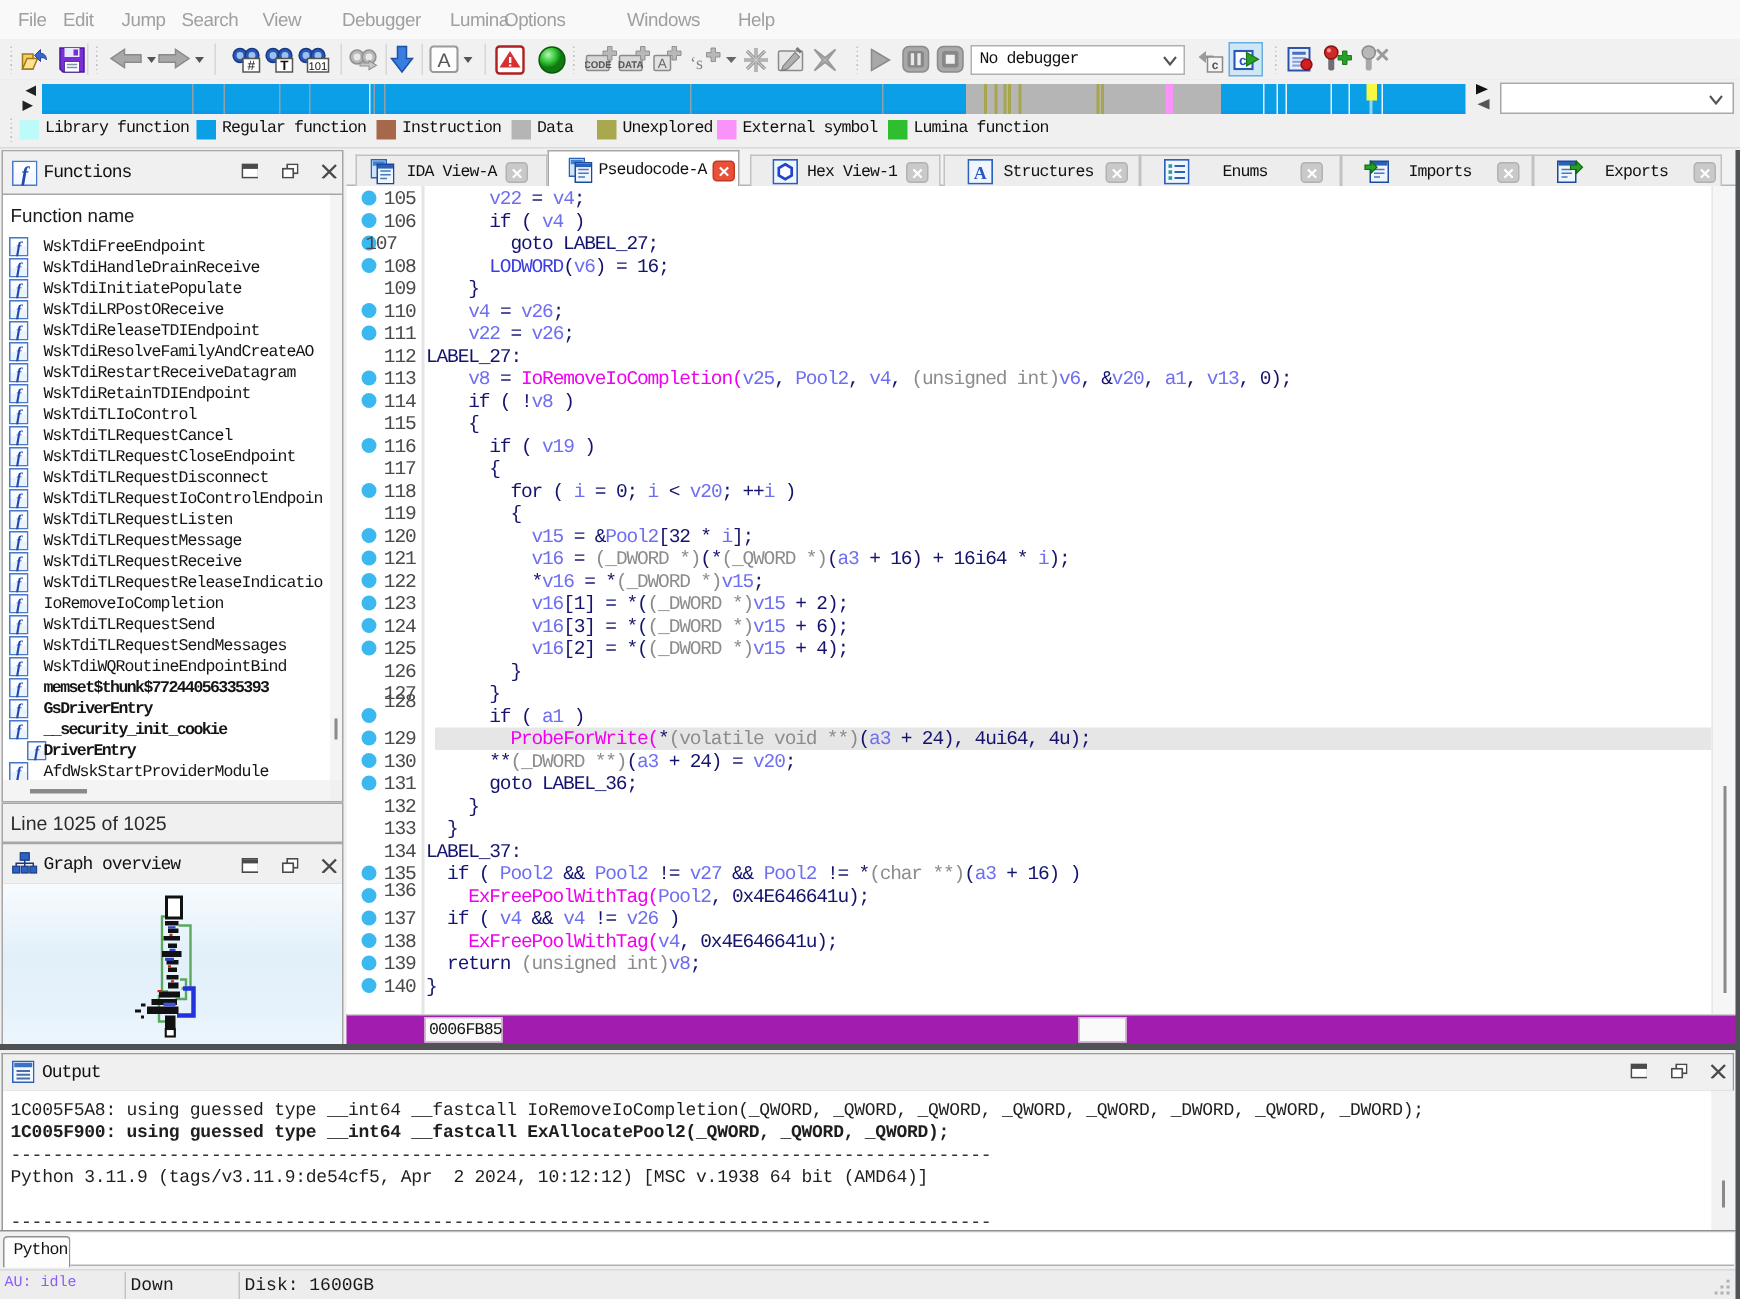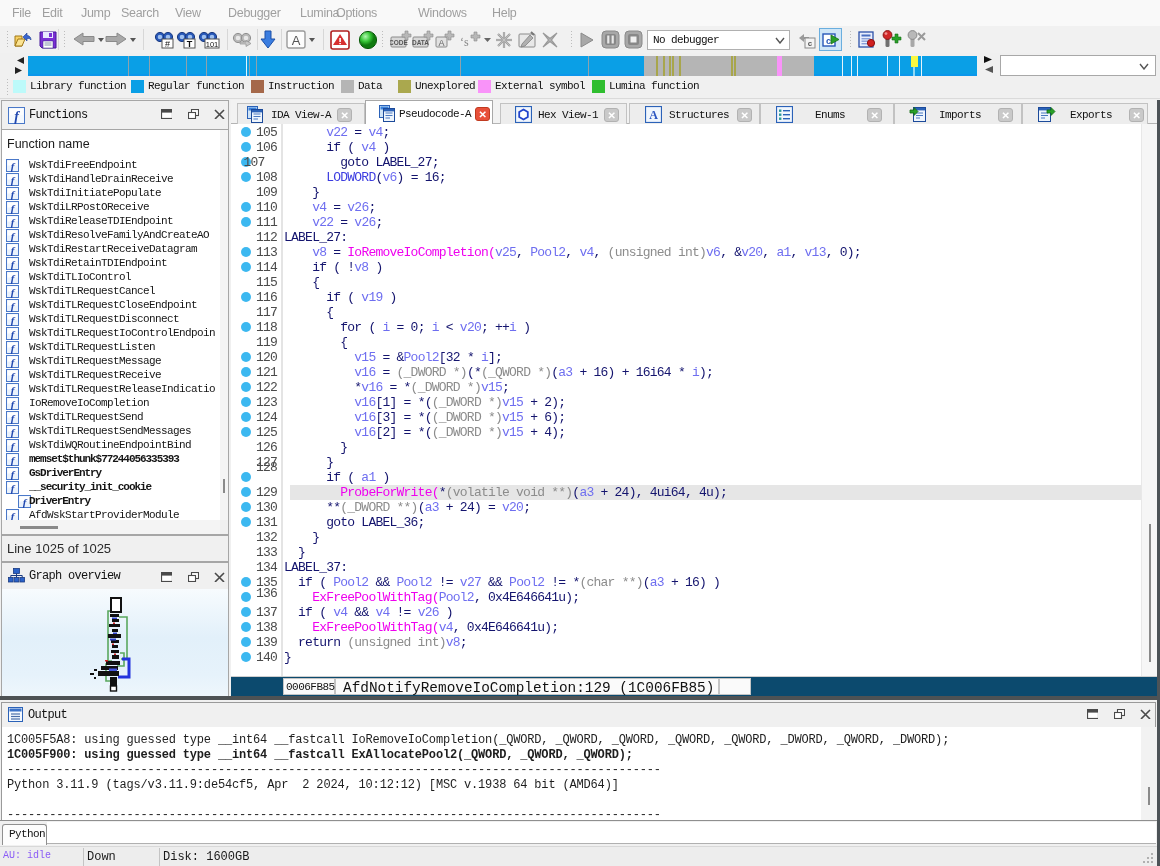--- a/index.html
+++ b/index.html
@@ -694,26 +694,23 @@
 <div class="dot" style="top:513px;"></div>
 <div class="ln" style="top:511px;">139</div>
 <div class="cl" style="left:53px;top:511px;">  return <span class="g">(unsigned int)</span><span class="v">v8</span>;</div>
 <div class="dot" style="top:528px;"></div>
 <div class="ln" style="top:526px;">140</div>
 <div class="cl" style="left:53px;top:526px;">}</div>
 </div>
 <div class="abs" style="left:1141px;top:124px;width:16px;height:552px;background:#f6f6f6;border-left:1px solid #e8e8e8;box-sizing:border-box;">
     <div class="abs" style="left:7px;top:400px;width:2px;height:138px;background:#8a8a8a;"></div>
   </div>
-<div id="addrbar" class="abs" style="left:231px;top:676px;width:929px;height:20px;background:#0c4a6e;border-top:1px solid #cfcfcf;">
+<div id="addrbar" class="abs" style="left:231px;top:676px;width:929px;height:20px;background:#a21caf;border-top:1px solid #cfcfcf;">
   <div class="abs" style="left:52px;top:1px;width:52px;height:17px;background:#fafafa;border:1px solid #c4c4c4;box-sizing:border-box;">
     <span class="abs" style="left:2px;top:2px;font-family:'Liberation Mono',monospace;font-size:11px;letter-spacing:-0.52px;color:#111;">0006FB85</span>
-  </div>
-  <div class="abs" style="left:104px;top:1px;width:384px;height:17px;background:#fafafa;border:1px solid #c4c4c4;box-sizing:border-box;">
-    <span class="abs" style="left:7px;top:0.5px;font-family:'Liberation Mono',monospace;font-size:14.4px;letter-spacing:0px;color:#111;">AfdNotifyRemoveIoCompletion:129 (1C006FB85)</span>
   </div>
   <div class="abs" style="left:488px;top:1px;width:32px;height:17px;background:#fafafa;border:1px solid #c4c4c4;box-sizing:border-box;"></div>
 </div>
 
 <div class="abs" style="left:0;top:696px;width:1160px;height:4px;background:#4e5254;"></div>
 
 <div id="outpanel" class="panel" style="left:1px;top:702px;width:1155px;height:144px;border-color:#9a9a9a;box-sizing:border-box;border-bottom:none;padding-left:12px;">
   <div class="ptitle" style="height:24px;border-bottom-color:#b0b0b0;">
     <svg class="abs" style="left:6px;top:4px;" width="15" height="15" viewBox="0 0 15 15">
       <rect x="0.5" y="0.5" width="14" height="14" fill="#f4f9ff" stroke="#2b62b8"></rect>

